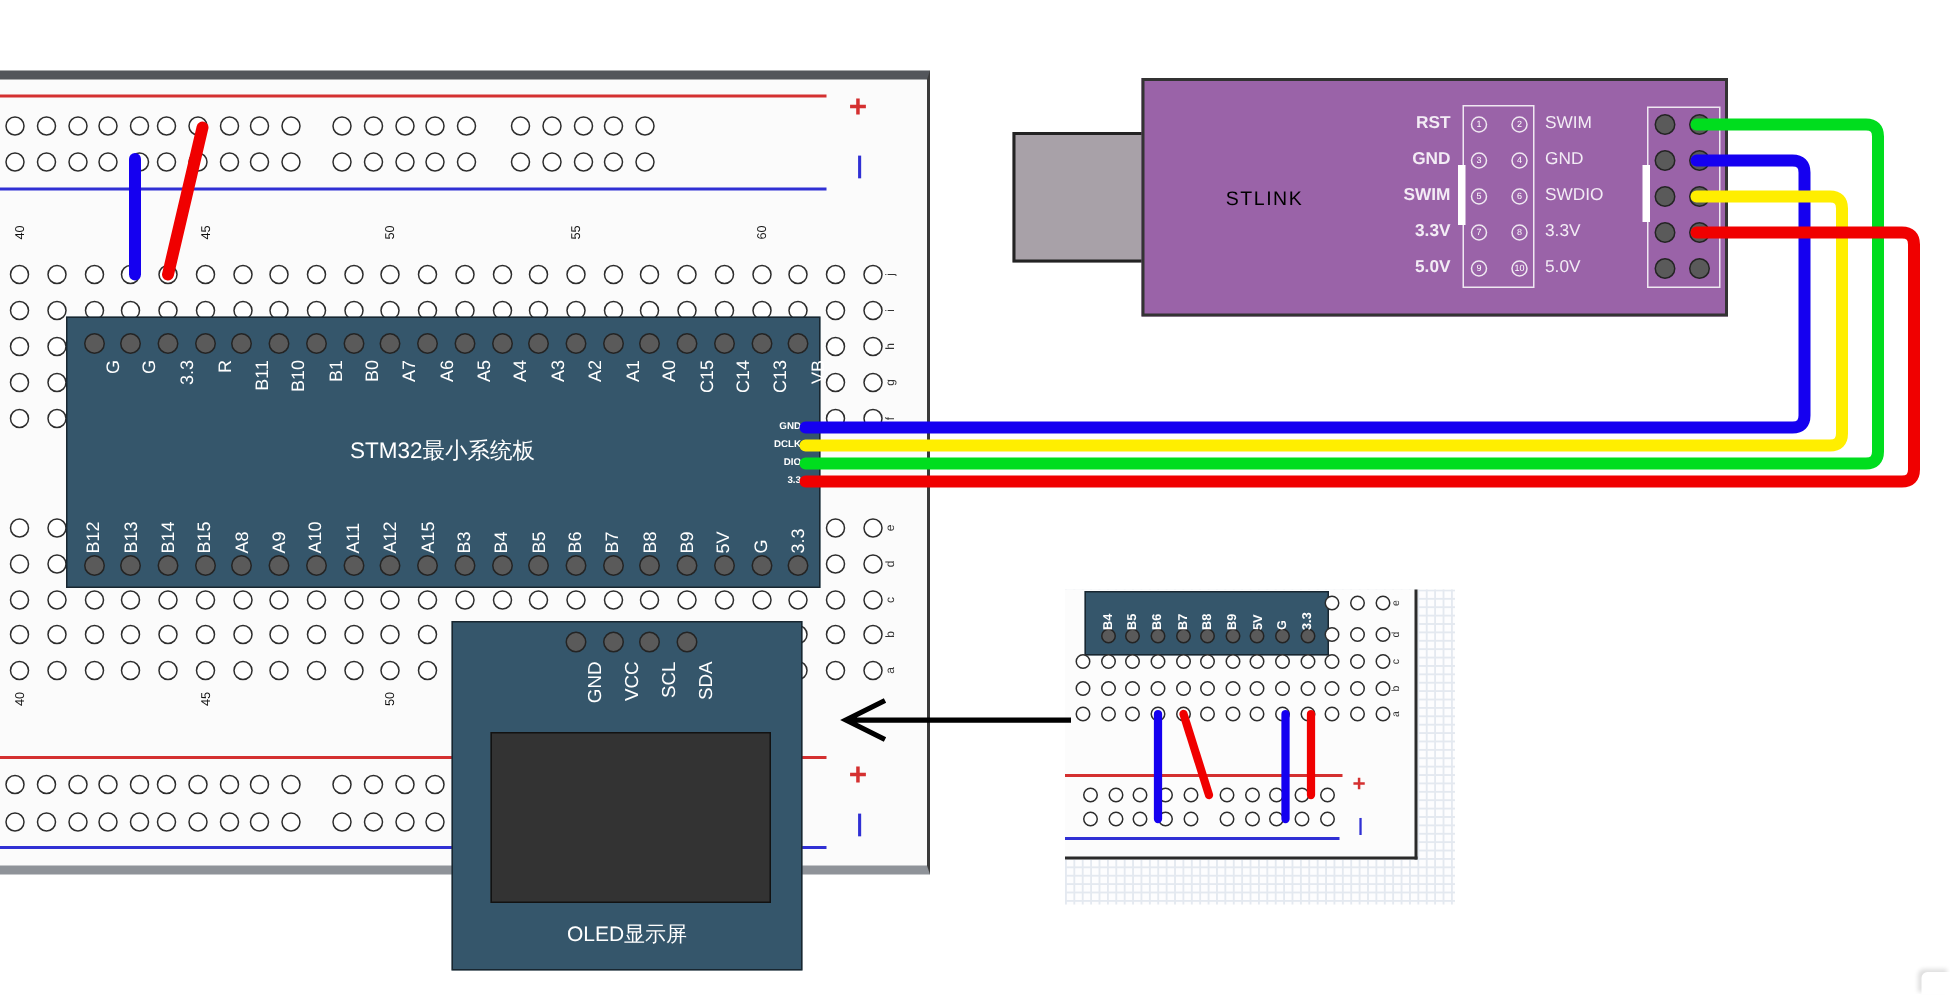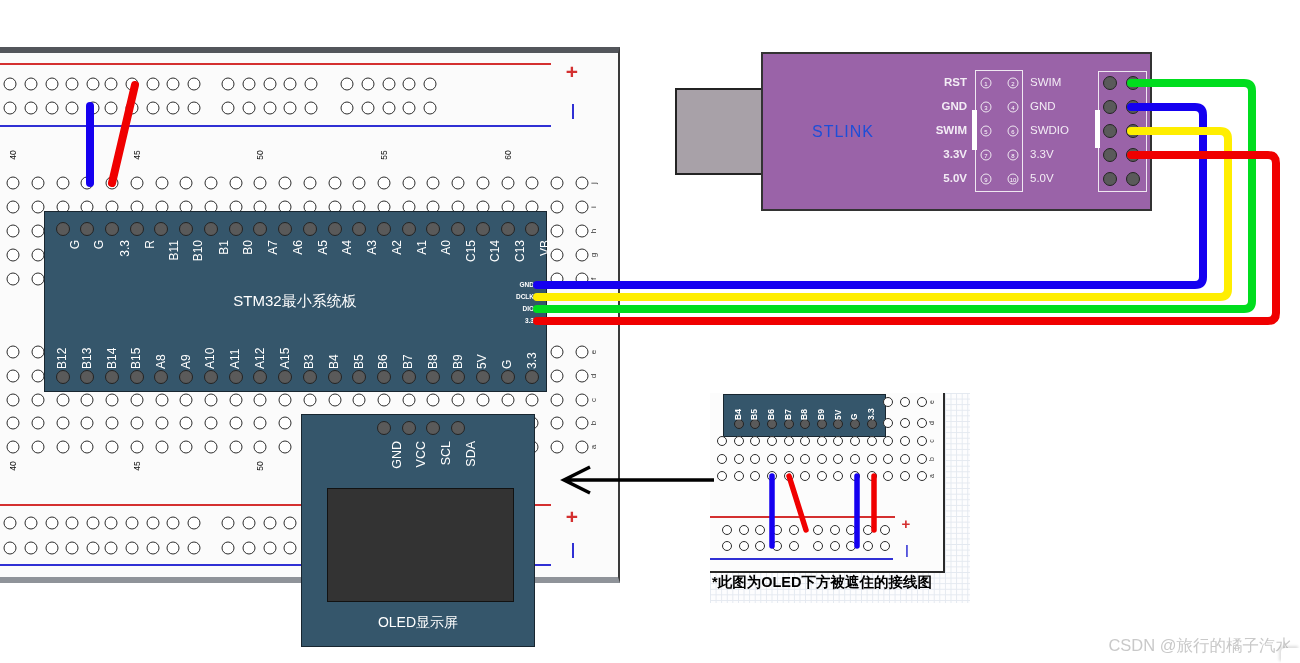--- a/index.html
+++ b/index.html
@@ -29,21 +29,21 @@
   #stm32{position:absolute;left:44px;top:211px;width:503px;height:181px;background:var(--board);
          border:1px solid rgba(0,0,0,.55);box-sizing:border-box;}
   .stm32-lab{font-size:12px;color:#fff;}
   .wirelab{position:absolute;transform:translate(-100%,-50%);font-size:6.5px;font-weight:bold;color:#fff;line-height:1;}
   #oled{position:absolute;left:301px;top:414px;width:234px;height:233px;background:var(--board);
         border:1px solid rgba(0,0,0,.55);box-sizing:border-box;}
   #oled-screen{position:absolute;left:25px;top:73px;width:185px;height:112px;background:#333;border:1px solid #121212;}
   .oled-lab{font-size:12.5px;color:#fff;}
   #usb{position:absolute;left:675px;top:88px;width:90px;height:87px;background:var(--usb);border:2px solid #232323;box-sizing:border-box;}
   #stlink{position:absolute;left:761px;top:52px;width:391px;height:159px;background:var(--stlink);border:2px solid #333;box-sizing:border-box;}
-  #stlink-label{position:absolute;transform:translate(-50%,-50%);color:#1d4ed8;font-size:16px;letter-spacing:1px;}
+  #stlink-label{position:absolute;transform:translate(-50%,-50%);color:#000000;font-size:13px;letter-spacing:1px;}
   .st-lab-l{position:absolute;transform:translate(-100%,-50%);font-size:11.5px;color:#f3ecf5;line-height:1;font-weight:bold;}
   .st-lab-r{position:absolute;transform:translate(0,-50%);font-size:11.5px;color:#f3ecf5;line-height:1;}
   .pinbox{position:absolute;border:1.5px solid #efe8f1;box-sizing:border-box;}
   .notch{position:absolute;background:#fff;}
   .numc{position:absolute;width:11px;height:11px;border-radius:50%;border:1.2px solid #efe8f1;box-sizing:border-box;
         transform:translate(-50%,-50%);display:flex;align-items:center;justify-content:center;
         font-size:6px;color:#fff;line-height:1;}
   #inset{position:absolute;left:710px;top:393px;width:260px;height:210px;background-color:#fdfdfe;
      background-image:linear-gradient(#e4e9f0 1px,transparent 1px),linear-gradient(90deg,#e4e9f0 1px,transparent 1px);
      background-size:5.6px 5.6px;}
@@ -664,28 +664,26 @@
       <div class="vlabel-c inset-rowlab" style="left: 930.5px; top: 441px;">c</div>
       <div class="vlabel-c inset-rowlab" style="left: 930.5px; top: 458.5px;">b</div>
       <div class="vlabel-c inset-rowlab" style="left: 930.5px; top: 476px;">a</div>
     </div>
   <svg class="layer" id="inset-svg" width="1300" height="663">
     <line x1="772" y1="476" x2="772" y2="546" style="stroke:var(--wire_blue)" stroke-width="5.5" stroke-linecap="round"></line>
     <line x1="789" y1="476" x2="806" y2="530" style="stroke:var(--wire_red)" stroke-width="5.5" stroke-linecap="round"></line>
     <line x1="857" y1="476" x2="857" y2="546" style="stroke:var(--wire_blue)" stroke-width="5.5" stroke-linecap="round"></line>
     <line x1="874" y1="476" x2="874" y2="530" style="stroke:var(--wire_red)" stroke-width="5.5" stroke-linecap="round"></line>
   </svg>
-  <div id="inset-note">*此图为OLED下方被遮住的接线图</div>
 
   <svg class="layer" id="arrow-svg" width="1300" height="663">
     <path d="M714,480 H566 M590,467 L564,480 L590,493" stroke="#000" stroke-width="3.5" fill="none"></path>
   </svg>
 
   <svg class="layer" id="wires-svg" width="1300" height="663">
     <path d="M537,285 H1195 Q1203,285 1203,277 V115 Q1203,107 1195,107 H1131" style="stroke:var(--wire_blue)" stroke-width="8" fill="none" stroke-linecap="round"></path>
     <path d="M537,297 H1220 Q1228,297 1228,289 V139 Q1228,131 1220,131 H1131" style="stroke:var(--wire_yellow)" stroke-width="8" fill="none" stroke-linecap="round"></path>
     <path d="M537,309 H1244 Q1252,309 1252,301 V91  Q1252,83  1244,83  H1131" style="stroke:var(--wire_green)" stroke-width="8" fill="none" stroke-linecap="round"></path>
     <path d="M537,321 H1268 Q1276,321 1276,313 V163 Q1276,155 1268,155 H1131" style="stroke:var(--wire_red)" stroke-width="8" fill="none" stroke-linecap="round"></path>
   </svg>
 
-  <div id="watermark">CSDN @旅行的橘子汽水</div>
   <div id="corner-box"></div>
 </div>
 
 </body></html>

